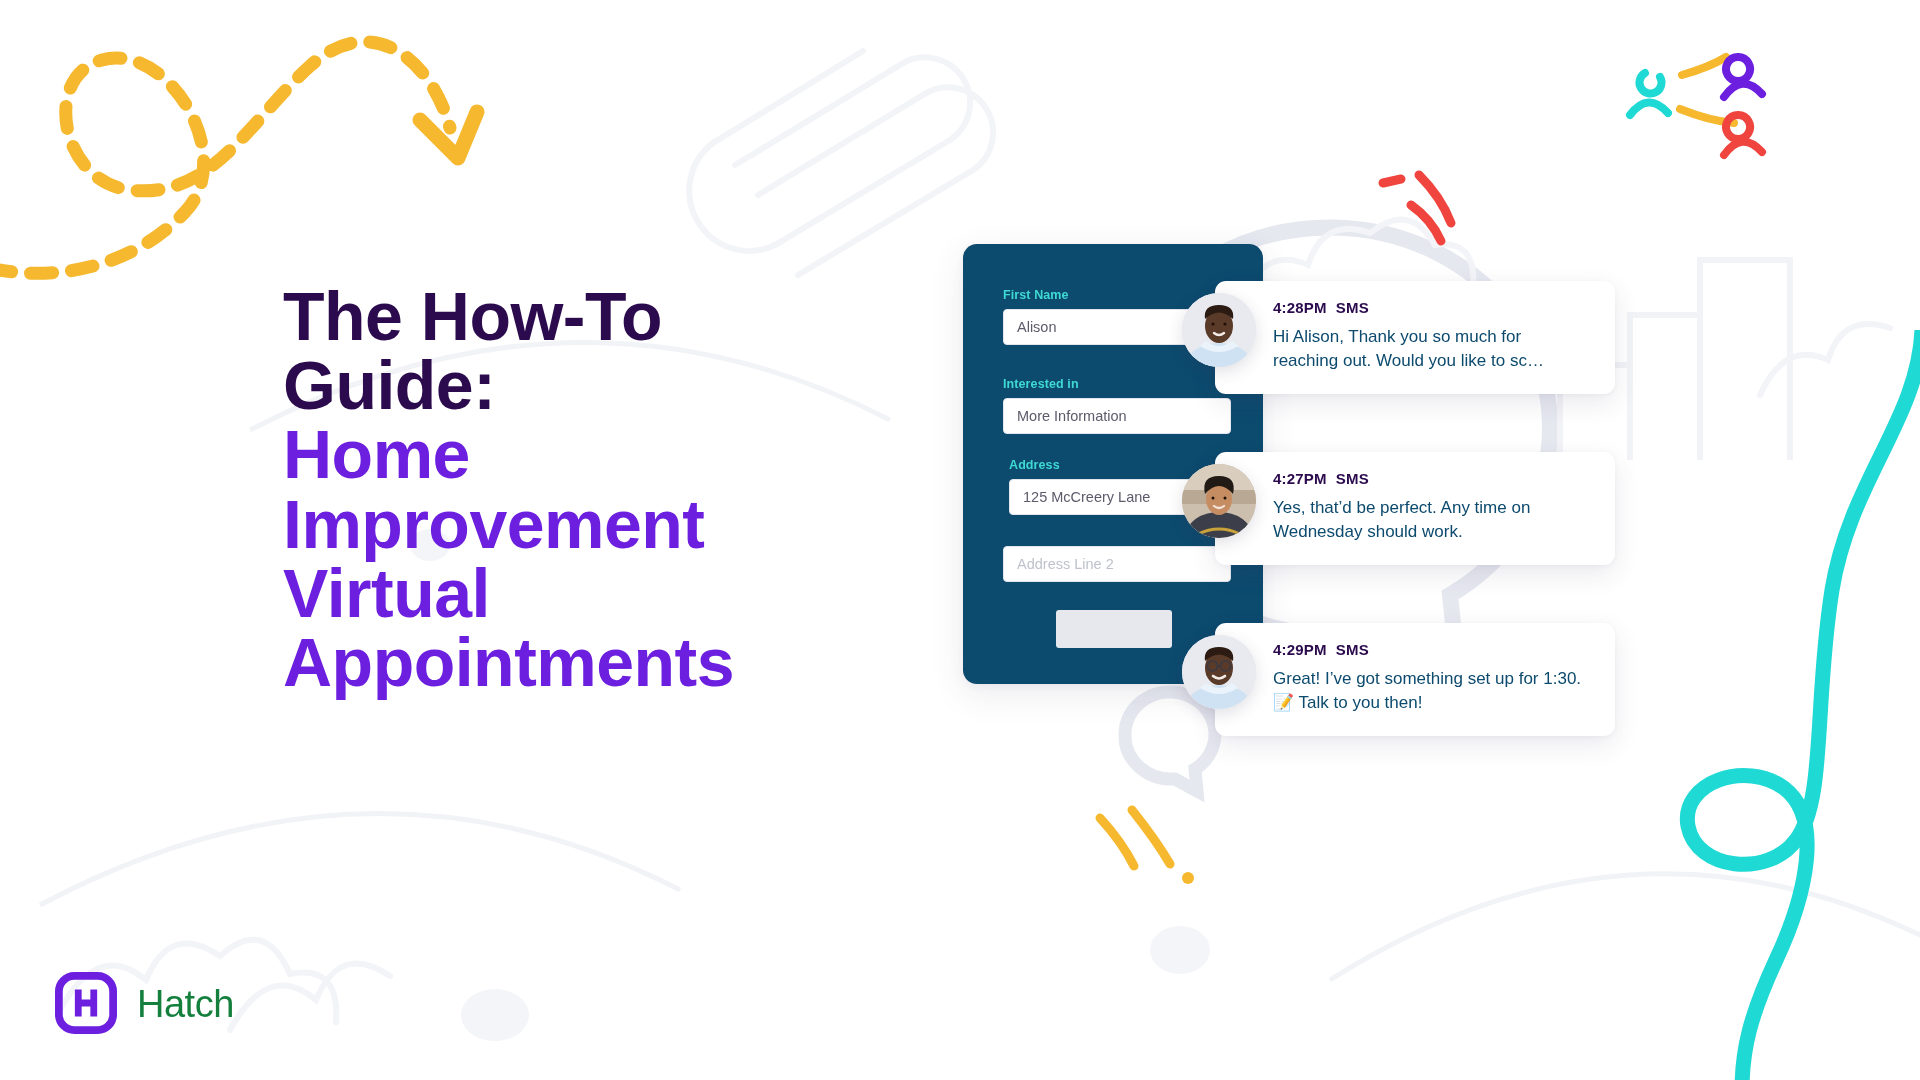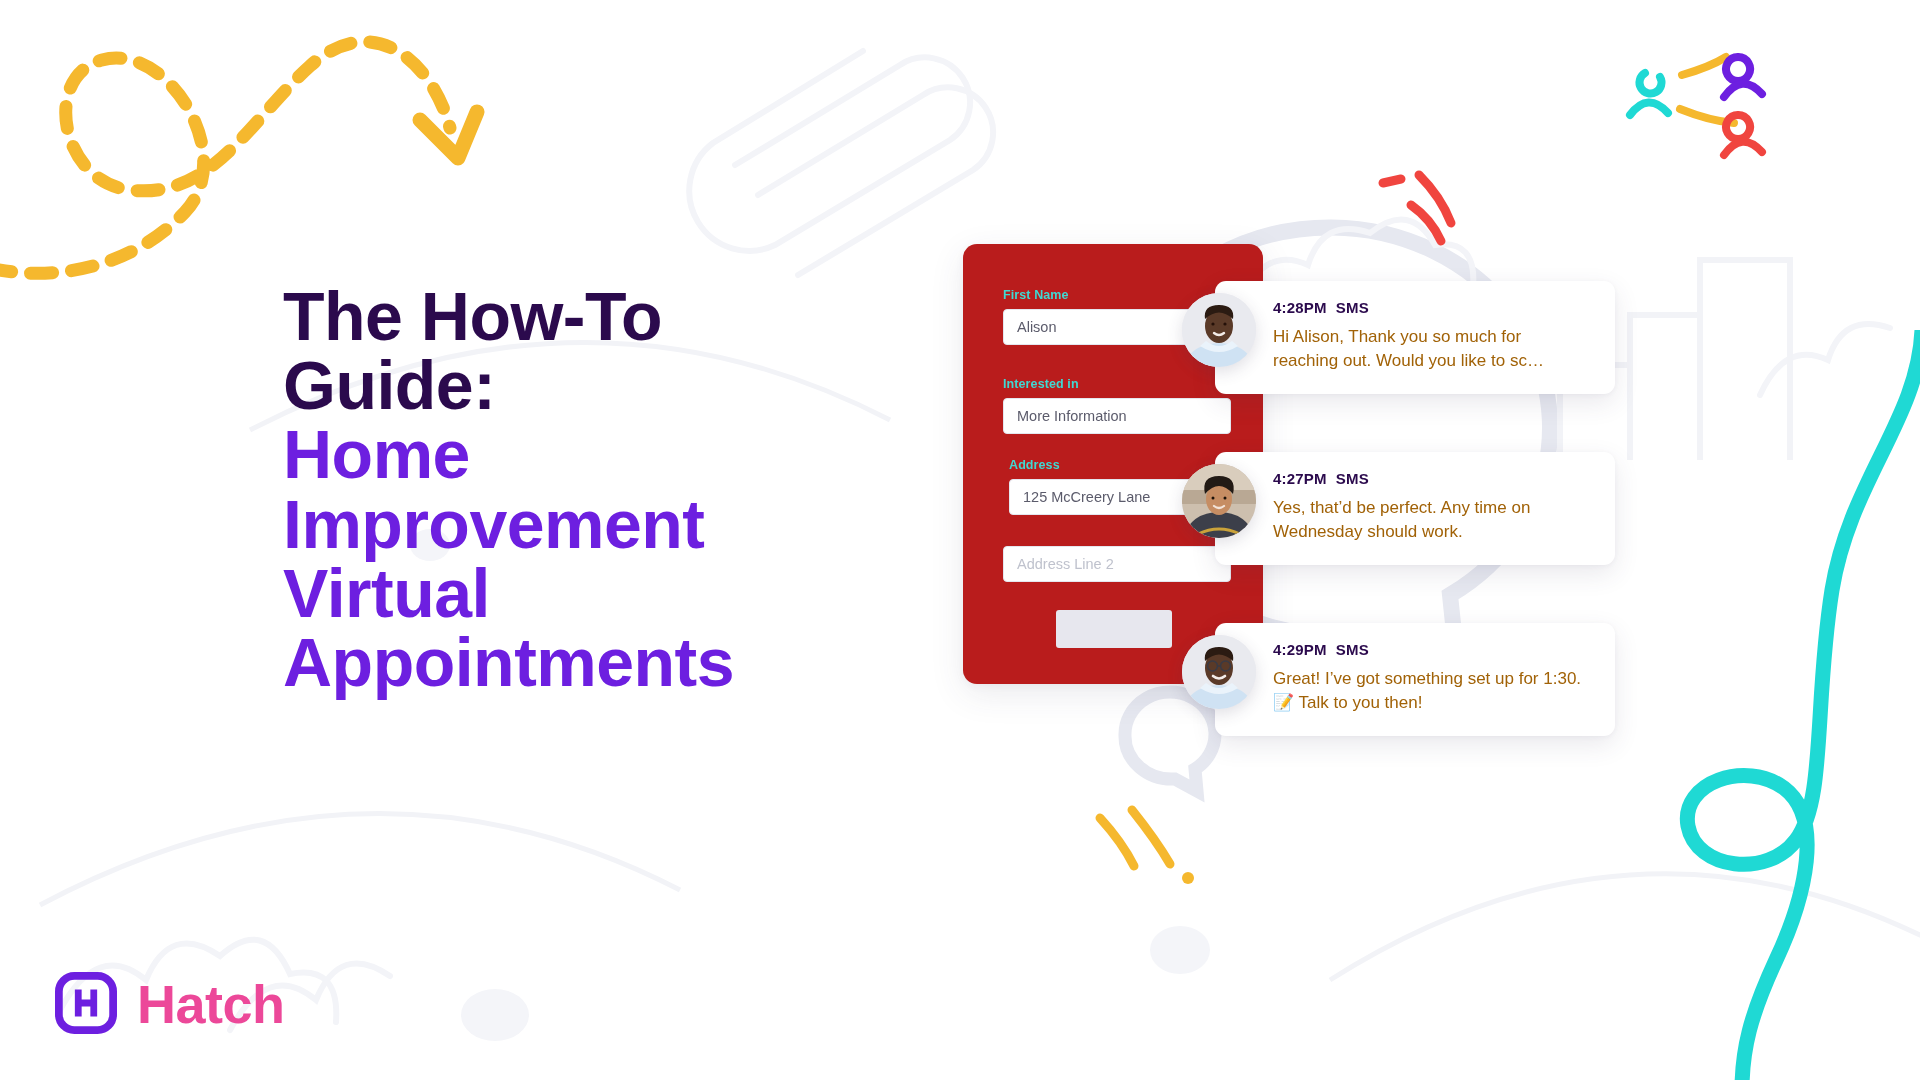--- a/index.html
+++ b/index.html
@@ -36,31 +36,31 @@
   #headline .dark{color:#2b0a4d;}
   #headline .violet{color:#6d1fe0;}
 
   
   #brand{
     position:absolute;left:55px;top:972px;z-index:6;
     display:flex;align-items:center;gap:20px;
   }
   #brand .mark{width:62px;height:62px;display:block;}
   #brand .wordmark{
-    font-size:54px;font-weight:700;color:#ec4899;letter-spacing:-0.5px;
+    font-size:38px;font-weight:400;color:#15803d;letter-spacing:-0.5px;
     line-height:1;position:relative;top:1px;
   }
 
   
   #composition{position:absolute;left:0;top:0;width:1920px;height:1080px;z-index:4;}
 
   
   #form-card{
     position:absolute;left:963px;top:244px;width:300px;height:440px;
-    background:#b91c1c;border-radius:14px 14px 14px 14px;
+    background:#0c4a6e;border-radius:14px 14px 14px 14px;
     box-shadow:0 10px 34px rgba(60,55,90,.10), 0 2px 8px rgba(60,55,90,.05);
     z-index:2;
   }
   .fld{position:absolute;left:40px;width:228px;}
   .fld .lbl{
     font-size:12.5px;font-weight:700;color:#3fd9d3;letter-spacing:.1px;
     margin-bottom:7px;display:block;
   }
   .fld .box{
     height:36px;border:1px solid #e4e6ee;border-radius:4px;background:#fff;
@@ -83,21 +83,21 @@
     background:#fff;border-radius:11px;
     box-shadow:0 9px 26px rgba(60,55,90,.11), 0 1px 5px rgba(60,55,90,.05);
     padding:18px 28px 20px 58px;
     box-sizing:border-box;
   }
   .msg .meta{
     font-size:15px;font-weight:700;color:#2b0a4d;margin-bottom:9px;letter-spacing:.2px;
   }
   .msg .meta .chan{margin-left:9px;}
   .msg .body{
-    font-size:17px;line-height:1.43;color:#a16207;max-width:310px;
+    font-size:17px;line-height:1.43;color:#0c4a6e;max-width:310px;
   }
   #msg-1{left:1215px;top:281px;width:400px;}
   #msg-2{left:1215px;top:452px;width:400px;}
   #msg-3{left:1215px;top:623px;width:400px;}
 
   
   .avatar{
     position:absolute;z-index:8;width:74px;height:74px;border-radius:50%;
     overflow:hidden;background:#e8e9ef;
     box-shadow:0 5px 16px rgba(60,55,90,.16);

